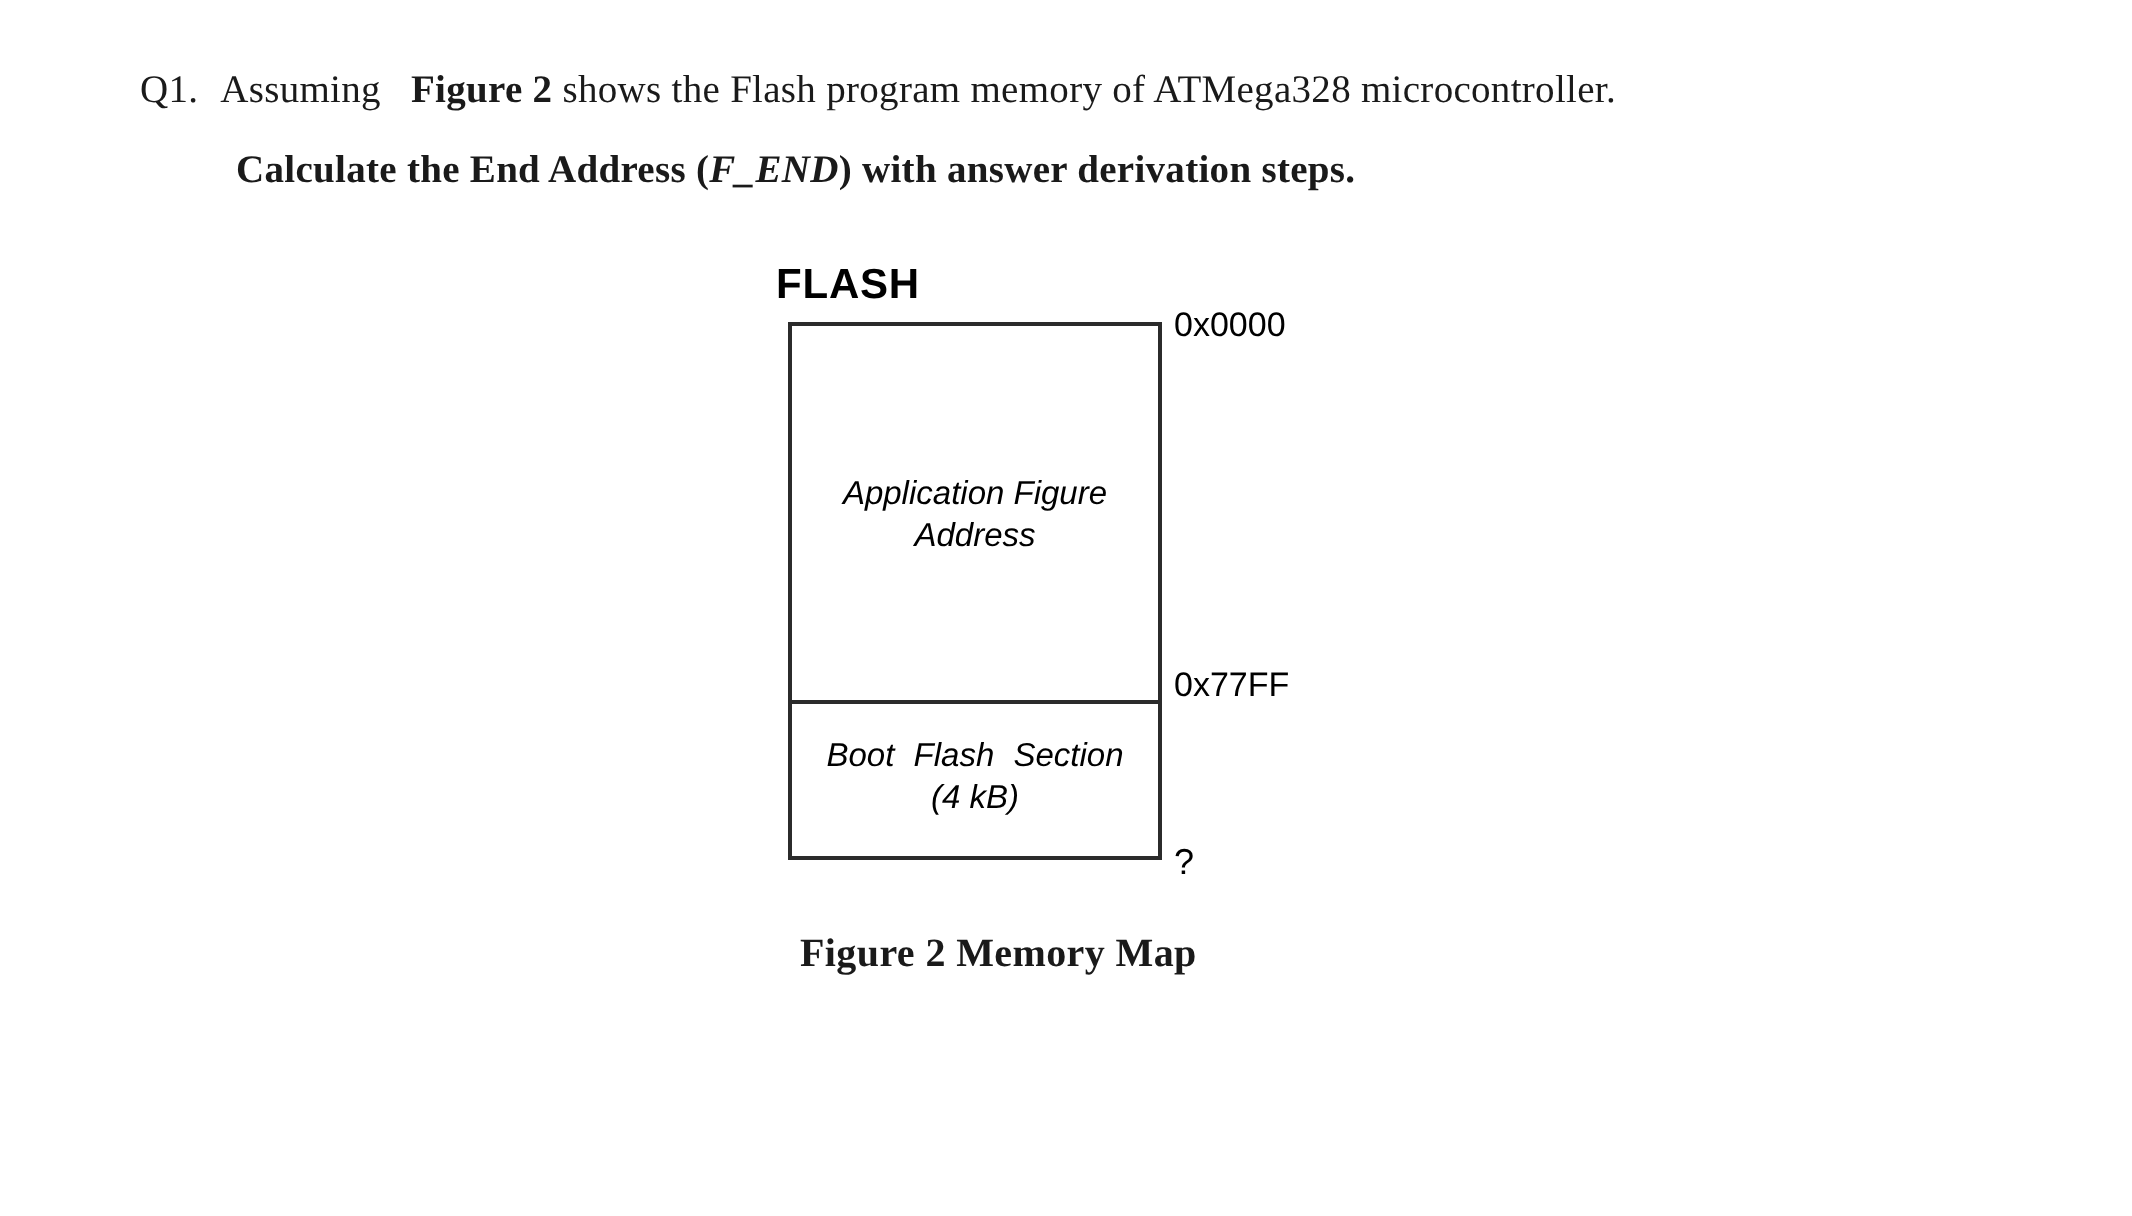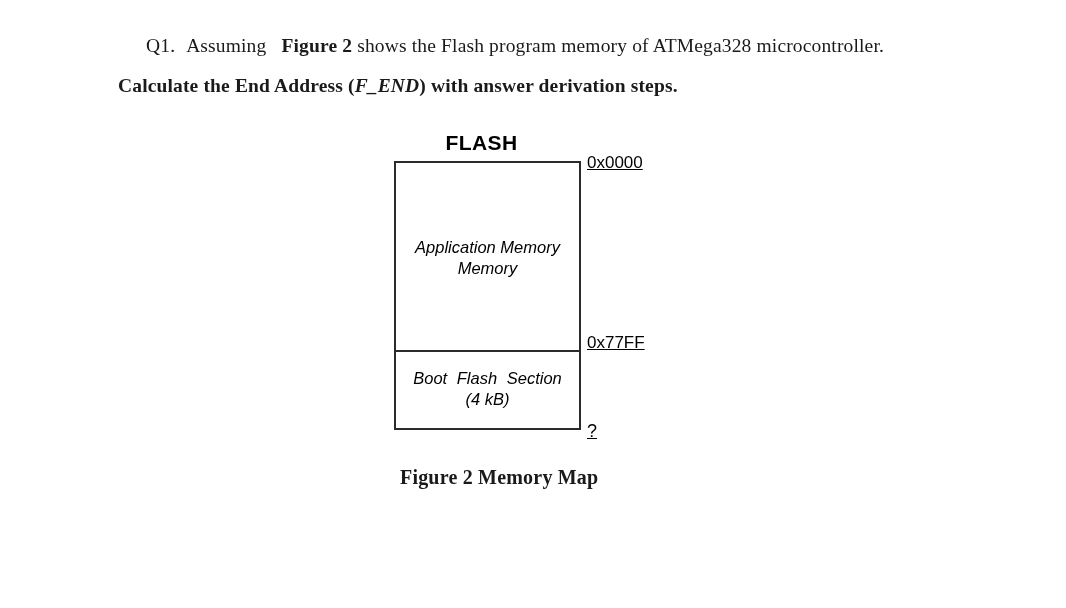--- a/index.html
+++ b/index.html
@@ -24,21 +24,21 @@
     top: 26px;
     width: 890px;
   }
   .q-line {
     font-family: "Liberation Serif", serif;
     font-size: 19.5px;
     line-height: 40px;
     white-space: nowrap;
     color: #1a1a1a;
   }
-  .q-line-1 { letter-spacing: 0.15px; text-align: center; }
+  .q-line-1 { letter-spacing: 0.15px; }
   .q-line-2 {
     padding-left: 48px;
     letter-spacing: 0.15px;
     font-weight: bold;
   }
   .q-label { margin-right: 7px; }
   .bold { font-weight: bold; }
   .ital { font-style: italic; }
   .sp-wide { display: inline-block; width: 5px; }
 
@@ -48,21 +48,21 @@
     left: 394px;
     top: 161px;
     width: 187px;
     height: 269px;
   }
   .flash-title {
     position: absolute;
     left: -6px;
     top: -30px;
     width: 187px;
-    text-align: center;
+    text-align: left;
     font-family: "Liberation Sans", sans-serif;
     font-weight: bold;
     font-size: 21px;
     letter-spacing: 0.4px;
     color: #000;
   }
   .mem-box {
     position: absolute;
     left: 0;
     top: 0;
@@ -97,21 +97,20 @@
   .boot-label .l2 { display: block; font-style: italic; }
 
   
   .addr {
     position: absolute;
     font-family: "Liberation Sans", sans-serif;
     font-size: 17px;
     color: #000;
     white-space: nowrap;
     left: 193px;
-    text-decoration: underline;
   }
   .addr-top    { top: -8px; }
   .addr-mid    { top: 172px; }
   .addr-bottom { top: 260px; font-size: 18px; }
 
   
   .caption {
     position: absolute;
     left: 400px;
     top: 466px;
@@ -144,22 +143,22 @@
 
 <div class="diagram">
 
   <div class="flash-title">FLASH</div>
 
   <div class="mem-box"></div>
 
   <div class="divider"></div>
 
   <div class="sect-label app-label">
-    <span class="l1">Application Memory</span>
-    <span class="l2">Memory</span>
+    <span class="l1">Application Figure</span>
+    <span class="l2">Address</span>
   </div>
 
   <div class="sect-label boot-label">
     <span class="l1">Boot Flash Section</span>
     <span class="l2">(4 kB)</span>
   </div>
 
   <div class="addr addr-top">0x0000</div>
   <div class="addr addr-mid">0x77FF</div>
   <div class="addr addr-bottom">?</div>

